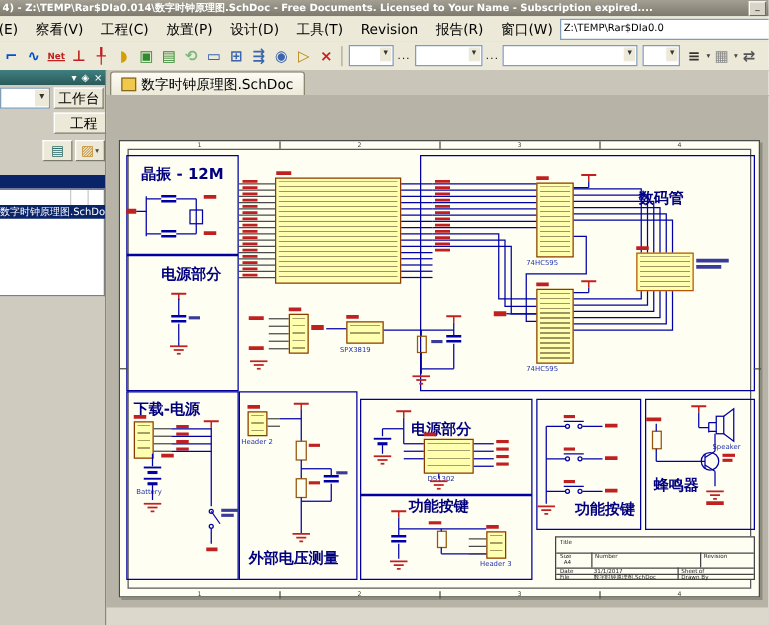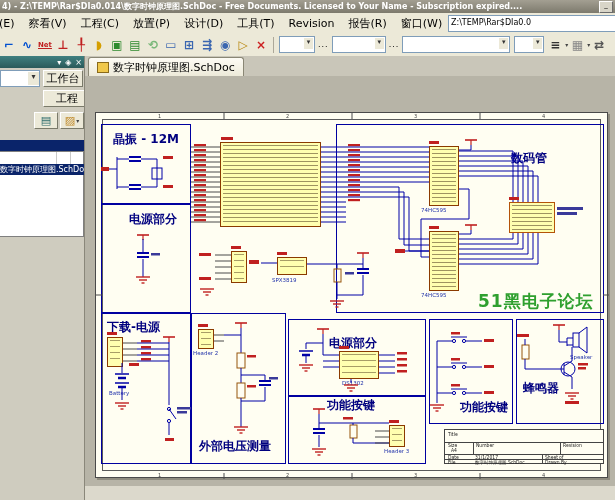--- a/index.html
+++ b/index.html
@@ -242,21 +242,20 @@
         <div class="chip sparse" style="left:197px;top:328px;width:16px;height:20px">
             <i></i>
           </div>
         <div class="chip sparse" style="left:338px;top:350px;width:40px;height:28px">
             <i></i>
           </div>
         <div class="chip sparse" style="left:388px;top:424px;width:16px;height:22px">
             <i></i>
           </div>
 
-        <div class="forum" style="left:477px;top:289px">51黑电子论坛</div>
 
         <div class="t6 cap-b abs" style="left:420px;top:207px">74HC595</div>
         <div class="t6 cap-b abs" style="left:420px;top:292px">74HC595</div>
         <div class="t6 cap-b abs" style="left:341px;top:380px">DS1302</div>
         <div class="t6 cap-b abs" style="left:271px;top:277px">SPX3819</div>
         <div class="t6 cap-b abs" style="left:108px;top:390px">Battery</div>
         <div class="t6 cap-b abs" style="left:569px;top:354px">Speaker</div>
         <div class="t6 cap-b abs" style="left:192px;top:350px">Header 2</div>
         <div class="t6 cap-b abs" style="left:383px;top:448px">Header 3</div>
 

